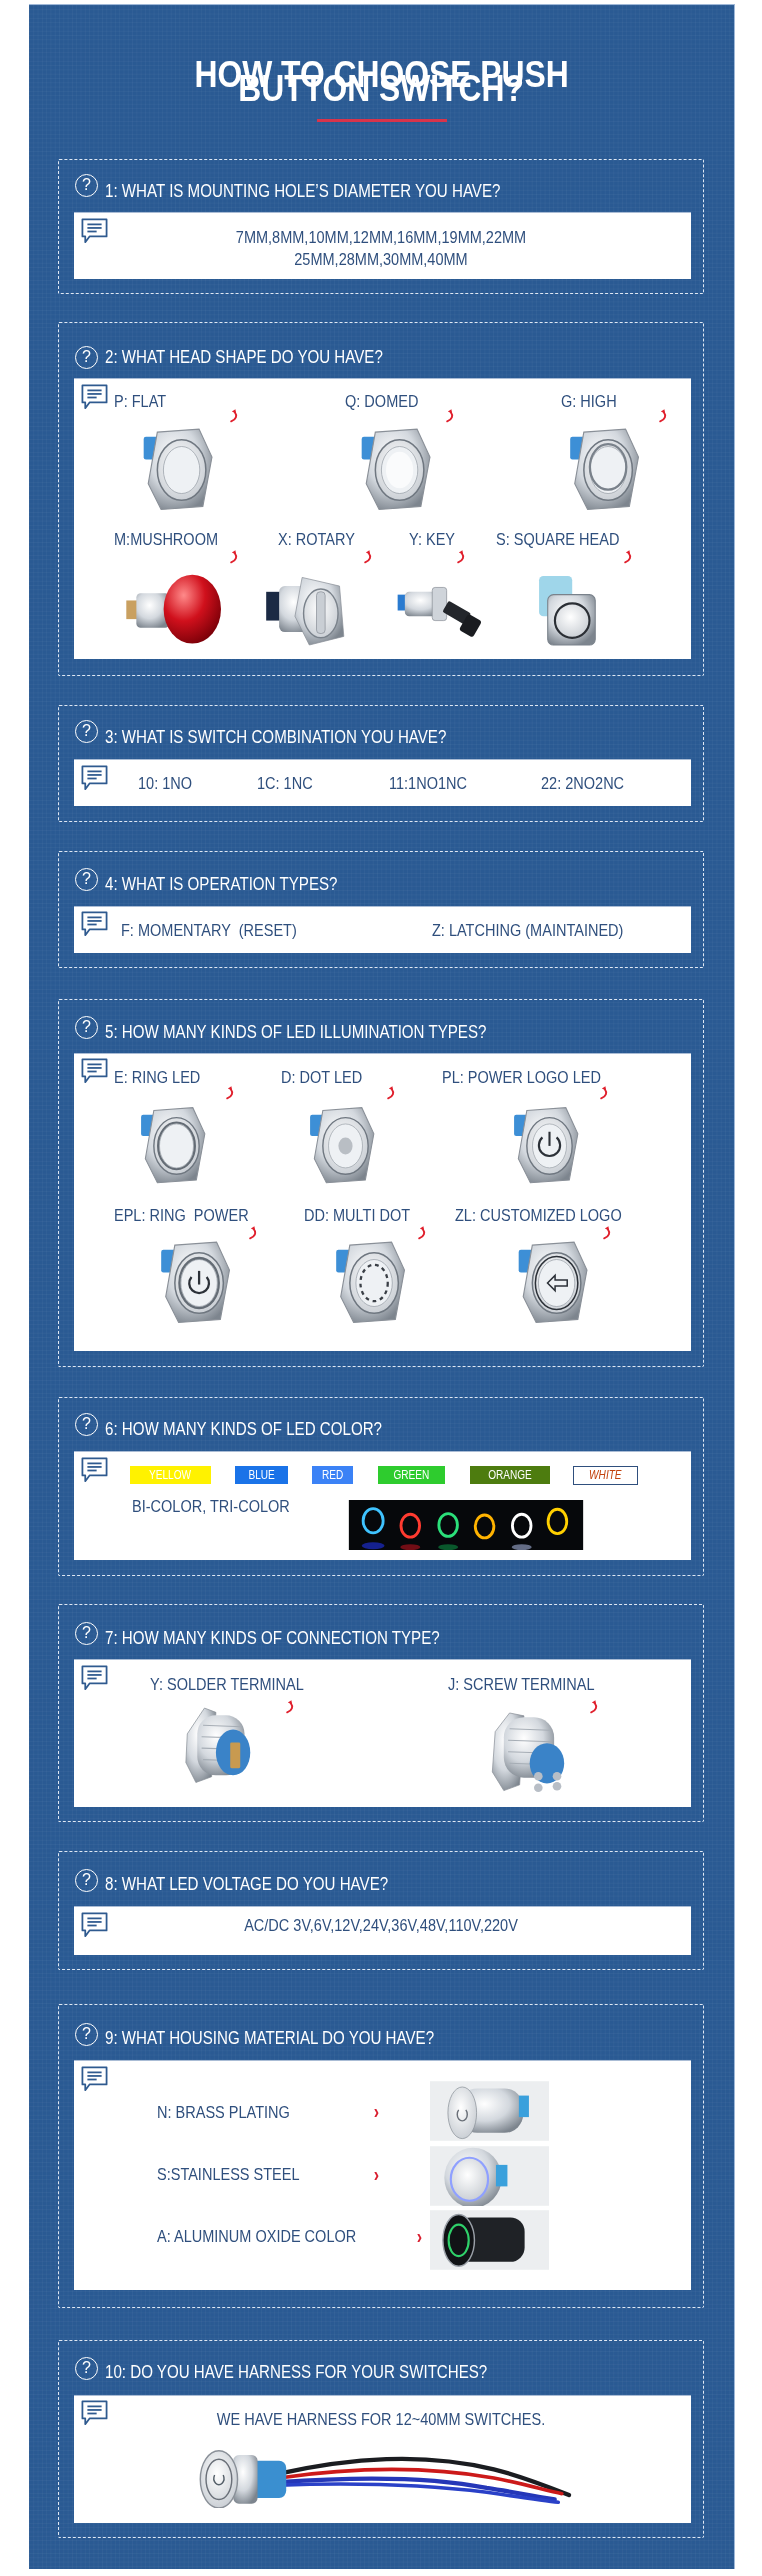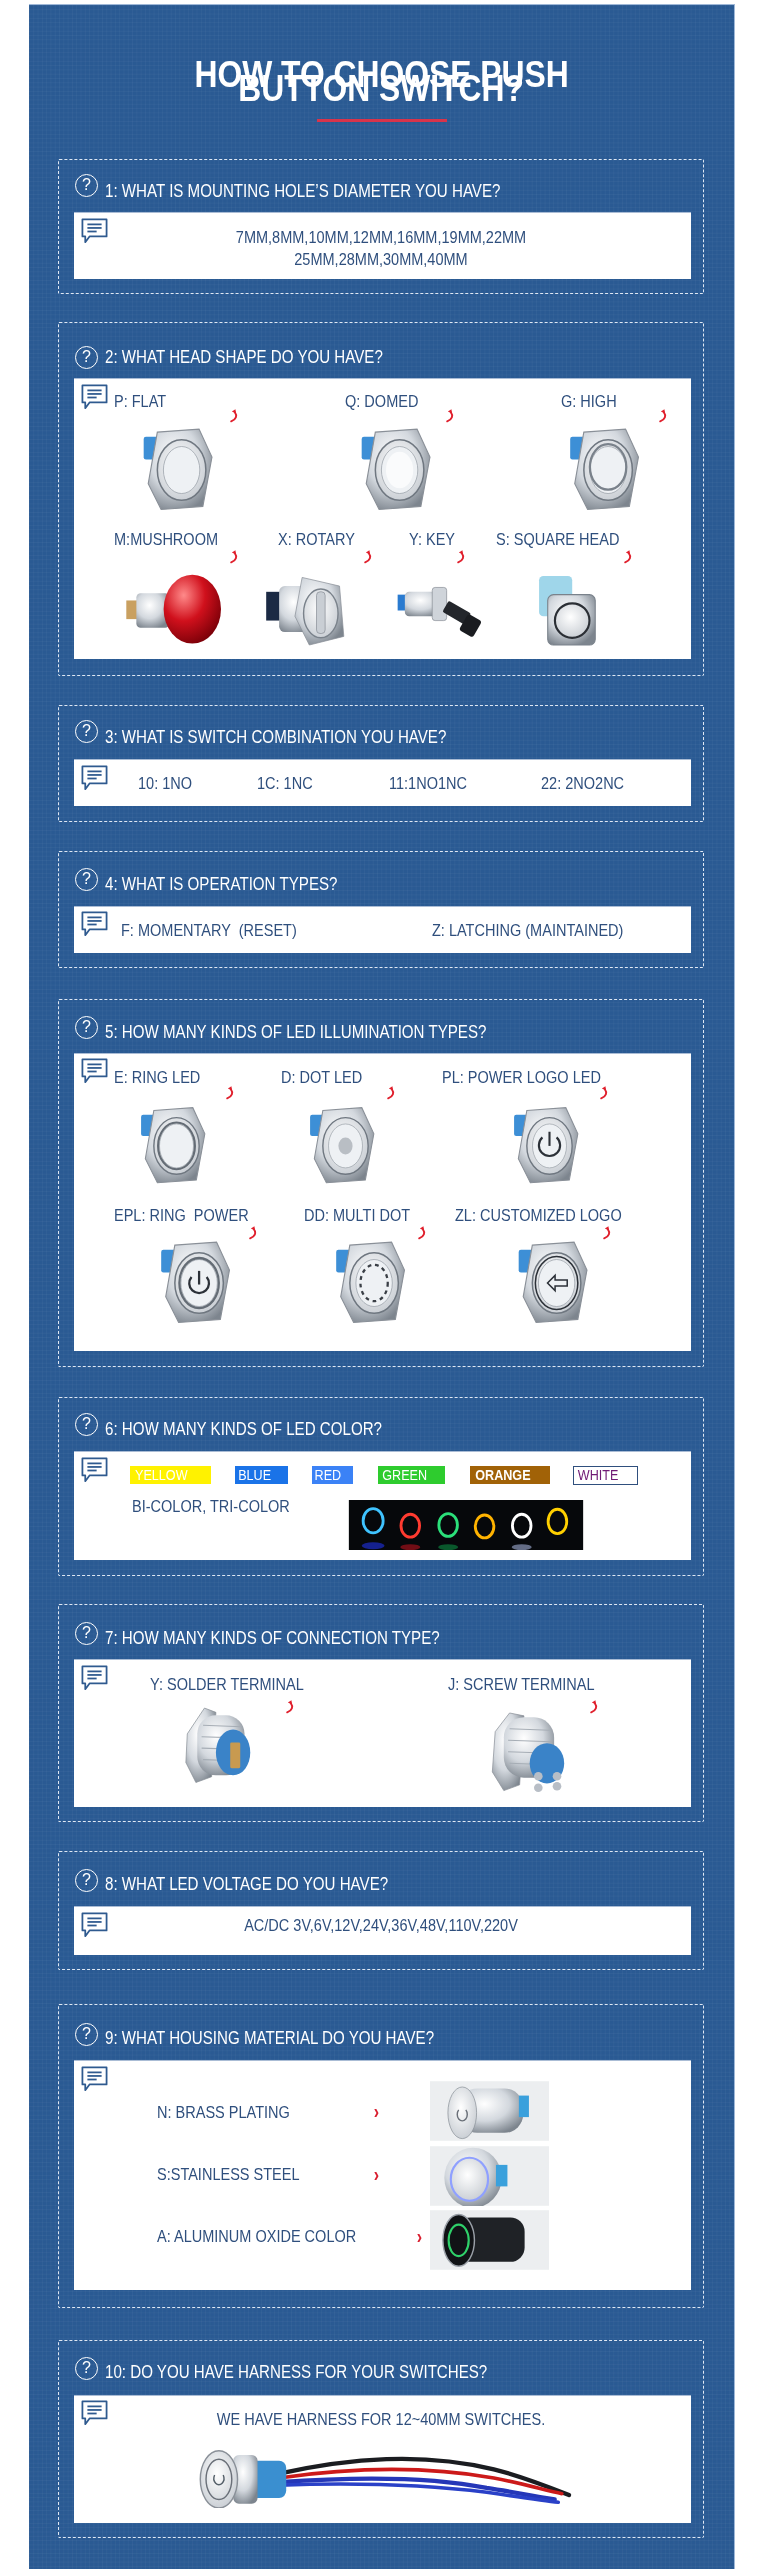--- a/index.html
+++ b/index.html
@@ -20,21 +20,21 @@
   .qbox { position:absolute; left:58px; width:646px; border:1.4px dashed #dfe8f4; box-sizing:border-box; border-radius:1.4px; }
   .qicon { position:absolute; width:23px; height:23px; border:1.8px solid #ffffff; border-radius:50%; box-sizing:border-box;
            color:#ffffff; font-size:16px; line-height:19.4px; text-align:center; font-weight:normal; }
   .qtext { position:absolute; color:#ffffff; font-size:18px; white-space:nowrap; transform-origin:left center; transform:scaleX(0.84); }
   .wbox { position:absolute; left:74px; width:617px; background:#ffffff; box-shadow:0 0.7px 0 #8fa7c7 inset; }
   .chat { position:absolute; width:27px; height:27px; }
   .t { position:absolute; color:#2f4f7d; white-space:nowrap; transform-origin:left center; transform:scaleX(0.84); font-size:17.3px; line-height:20px; }
   .tc { transform-origin:center center; }
   .curl { position:absolute; width:10px; height:16px; }
   .img { position:absolute; }
-  .chip { position:absolute; height:18px; line-height:18px; font-size:15px; color:#ffffff; overflow:hidden; }
+  .chip { position:absolute; height:18px; line-height:18px; font-size:12px; text-align:center; color:#ffffff; overflow:hidden; }
   .chip span { display:inline-block; transform:scaleX(0.84); transform-origin:center; }
   .arrow-r { position:absolute; color:#d91e2f; font-weight:bold; font-size:20px; line-height:20px; transform:scaleX(0.8); }
 </style>
 </head>
 <body>
 
 <svg width="0" height="0" style="position:absolute">
   <defs>
     <symbol id="chatsym" viewBox="0 0 38 38">
       <path d="M2 2 H36 V26 H12 L6 34 V26 H2 Z" fill="none" stroke="#2f5a8f" stroke-width="2.5" stroke-linejoin="round"></path>
@@ -246,22 +246,22 @@
 <div class="qicon" style="left:75px;top:1413px;">?</div>
 <div class="qtext" style="left:105px;top:1419px;">6: HOW MANY KINDS OF LED COLOR?</div>
 <div class="wbox" style="top:1451px;height:109px;"></div>
 <svg class="chat" style="left:81px;top:1457px;" viewBox="0 0 38 38" width="27" height="27">
     <use href="#chatsym"></use>
   </svg>
 <div class="chip" style="left:130px;top:1466px;width:81px;background:#fff200;"><span>YELLOW</span></div>
 <div class="chip" style="left:235px;top:1466px;width:53px;background:#1a73e8;"><span>BLUE</span></div>
 <div class="chip" style="left:312px;top:1466px;width:41px;background:#3b82f6;"><span>RED</span></div>
 <div class="chip" style="left:378px;top:1466px;width:67px;background:#2ecc2e;"><span>GREEN</span></div>
-<div class="chip" style="left:470px;top:1466px;width:80px;background:#a16207;font-weight:bold;"><span>ORANGE</span></div>
-<div class="chip" style="left:573px;top:1466px;width:63px;height:16.5px;line-height:16.5px;background:#ffffff;color:#701a75;border:0.7px solid #2f4f7d;"><span>WHITE</span></div>
+<div class="chip" style="left:470px;top:1466px;width:80px;background:#4d7c0f;"><span>ORANGE</span></div>
+<div class="chip" style="left:573px;top:1466px;width:63px;height:16.5px;line-height:16.5px;background:#ffffff;color:#c2410c;border:0.7px solid #2f4f7d;font-style:italic;"><span>WHITE</span></div>
 <div class="t" style="left:132px;top:1496px;">BI-COLOR, TRI-COLOR</div>
 <svg class="img" style="left:348px;top:1500px;" width="236" height="50" viewBox="0 0 328 70">
   <rect x="0" y="0" width="328" height="70" fill="#06080b"></rect>
   <g fill="none" stroke-width="4">
     <ellipse cx="34" cy="29" rx="14" ry="17" stroke="#3fc3ff"></ellipse>
     <ellipse cx="86" cy="36" rx="13" ry="16" stroke="#ff3b30"></ellipse>
     <ellipse cx="139" cy="35" rx="13" ry="16" stroke="#2be07a"></ellipse>
     <ellipse cx="190" cy="37" rx="13" ry="16" stroke="#ffb300"></ellipse>
     <ellipse cx="242" cy="36" rx="13" ry="16" stroke="#ffffff"></ellipse>
     <ellipse cx="292" cy="30" rx="13" ry="17" stroke="#ffd000"></ellipse>

